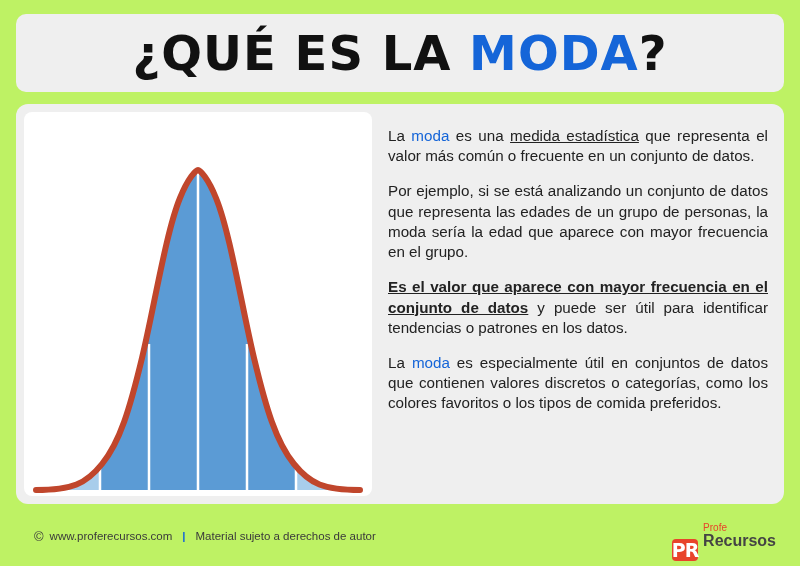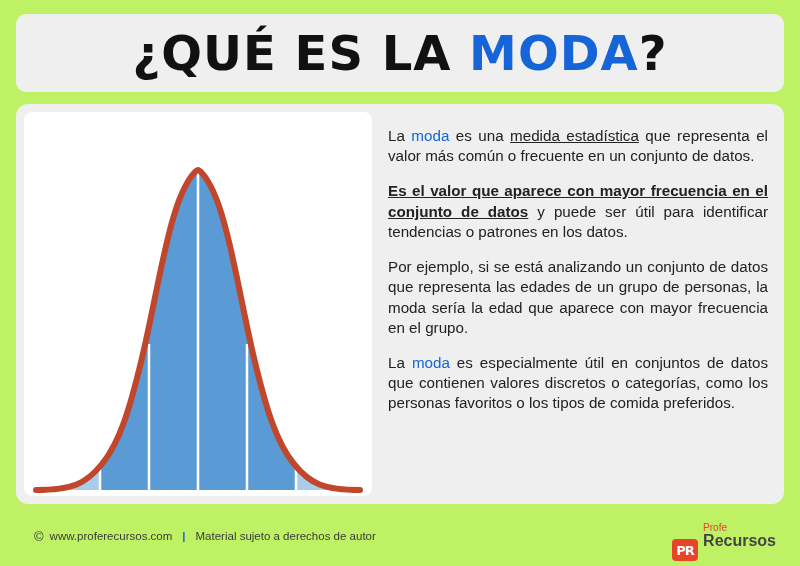--- a/index.html
+++ b/index.html
@@ -129,21 +129,21 @@
     gap: 5px;
     padding-right: 8px;
   }
   .logo-mark {
     width: 26px;
     height: 22px;
     background: #e8442a;
     border-radius: 4px;
     color: #ffffff;
     font-weight: bold;
-    font-size: 13px;
+    font-size: 19px;
     display: flex;
     align-items: center;
     justify-content: center;
     letter-spacing: -1px;
     font-family: "DejaVu Sans", sans-serif;
     margin-top: 28px;
   }
   .logo-text {
     line-height: 1.02;
     font-family: "Liberation Sans", sans-serif;
@@ -211,23 +211,23 @@
                  C 164 66, 172 58, 174 58
                  C 176 58, 184 66, 192 86
                  C 206 120, 218 196, 230 246
                  C 242 296, 252 330, 270 352
                  C 286 372, 300 378, 336 378" fill="none" stroke="#c0462c" stroke-width="6" stroke-linecap="round" stroke-linejoin="round"></path>
       </svg>
     </div>
 
     <div class="text-area">
       <p class="para"><span>La </span><span class="blue">moda</span><span> es una </span><span class="ul">medida estadística</span><span> que representa el valor más común o frecuente en un conjunto de datos.</span></p>
+      <p class="para"><span>Por ejemplo, si se está analizando un conjunto de datos que representa las edades de un grupo de personas, la moda sería la edad que aparece con mayor frecuencia en el grupo.</span></p>
       <p class="para"><span class="bold-ul">Es el valor que aparece con mayor frecuencia en el conjunto de datos</span><span> y puede ser útil para identificar tendencias o patrones en los datos.</span></p>
-      <p class="para"><span>Por ejemplo, si se está analizando un conjunto de datos que representa las edades de un grupo de personas, la moda sería la edad que aparece con mayor frecuencia en el grupo.</span></p>
-      <p class="para"><span>La </span><span class="blue">moda</span><span> es especialmente útil en conjuntos de datos que contienen valores discretos o categorías, como los personas favoritos o los tipos de comida preferidos.</span></p>
+      <p class="para"><span>La </span><span class="blue">moda</span><span> es especialmente útil en conjuntos de datos que contienen valores discretos o categorías, como los colores favoritos o los tipos de comida preferidos.</span></p>
     </div>
   </div>
 
   <div class="footer">
     <div class="footer-left">
       <span class="copy-glyph">©</span>
       <span class="site">www.proferecursos.com</span>
       <span class="sep">|</span>
       <span>Material sujeto a derechos de autor</span>
     </div>

